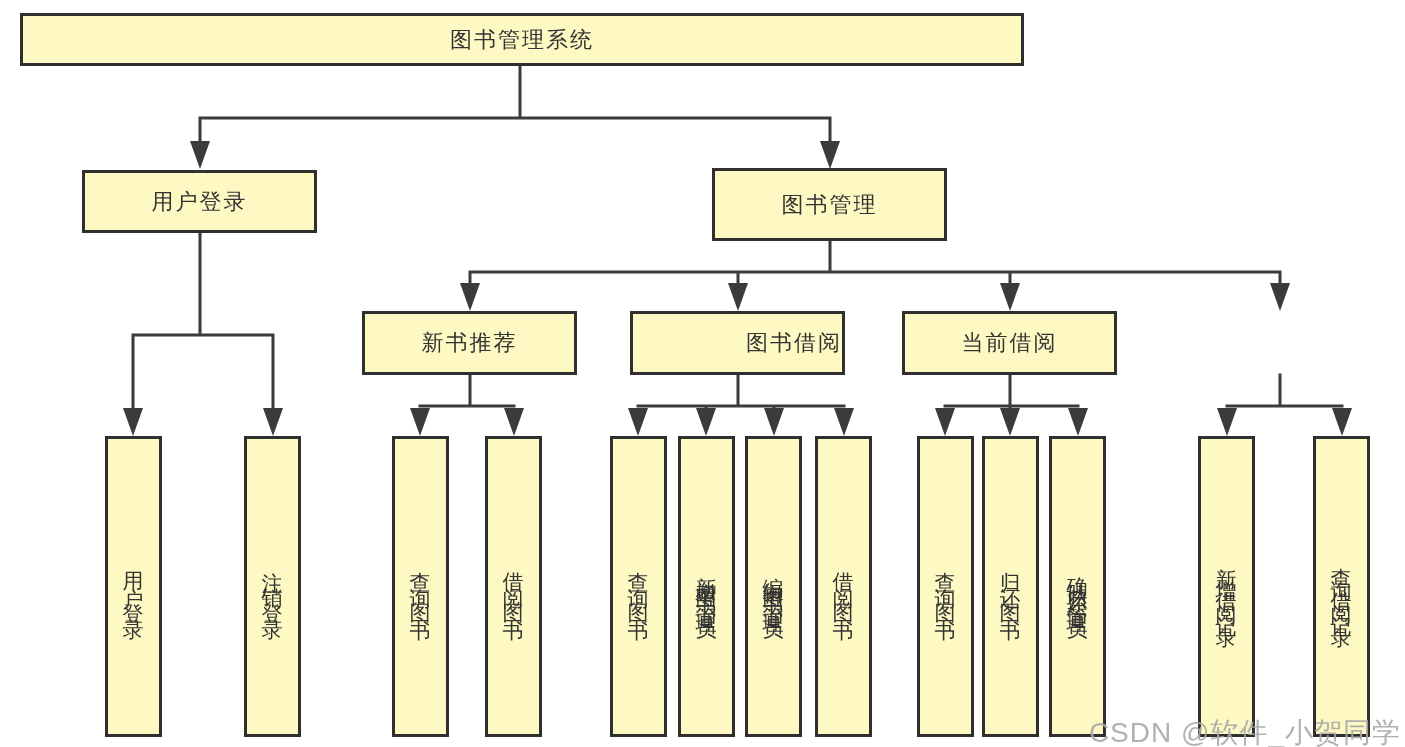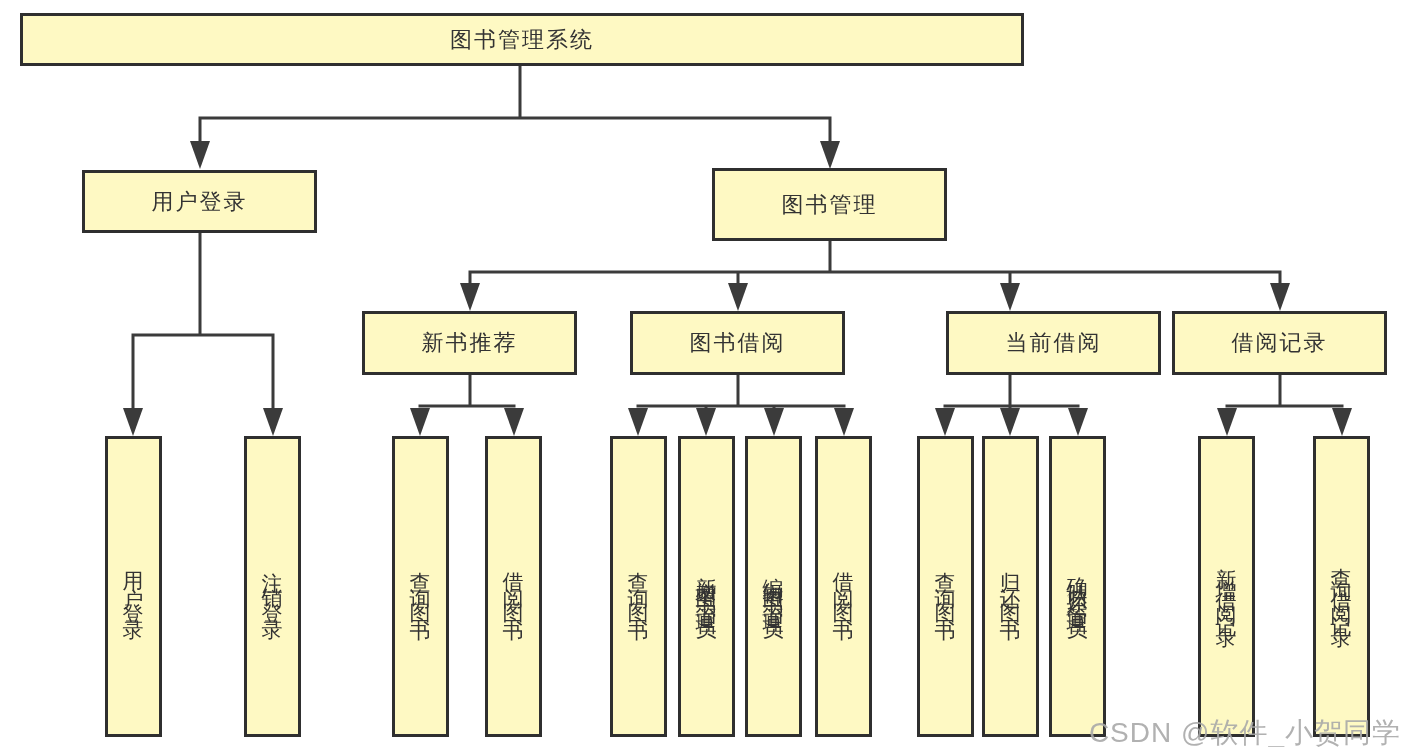--- a/index.html
+++ b/index.html
@@ -35,22 +35,22 @@
   }
   .node.h-label {
     font-size: 22px;
     letter-spacing: 2px;
   }
   .root-box   { left: 20px;  top: 13px;  width: 1004px; height: 53px; }
   .l2-user    { left: 82px;  top: 170px; width: 235px;  height: 63px; }
   .l2-mgmt    { left: 712px; top: 168px; width: 235px;  height: 73px; }
   .l3         { top: 311px; width: 215px; height: 64px; }
   .l3-rec     { left: 362px; }
-  .l3-borrow  { left: 630px; }
-  .l3-current { left: 902px; margin-left: 44px; }
+  .l3-borrow  { left: 630px; justify-content: flex-end; }
+  .l3-current { left: 902px; }
   .l3-record  { left: 1172px; }
   .leaf {
     top: 436px;
     width: 57px;
     height: 301px;
   }
   .leaf .vtext {
     writing-mode: vertical-rl;
     text-orientation: mixed;
     font-size: 21px;
@@ -121,23 +121,20 @@
 
   <div class="node h-label l3 l3-rec">
     <span>新书推荐</span>
   </div>
   <div class="node h-label l3 l3-borrow">
     <span>图书借阅</span>
   </div>
   <div class="node h-label l3 l3-current">
     <span>当前借阅</span>
   </div>
-  <div class="node h-label l3 l3-record">
-    <span>借阅记录</span>
-  </div>
 
   <div class="node leaf" style="left:105px">
     <span class="vtext">用户登录</span>
   </div>
   <div class="node leaf" style="left:244px">
     <span class="vtext">注销登录</span>
   </div>
 
   <div class="node leaf" style="left:392px">
     <span class="vtext">查询图书</span>

